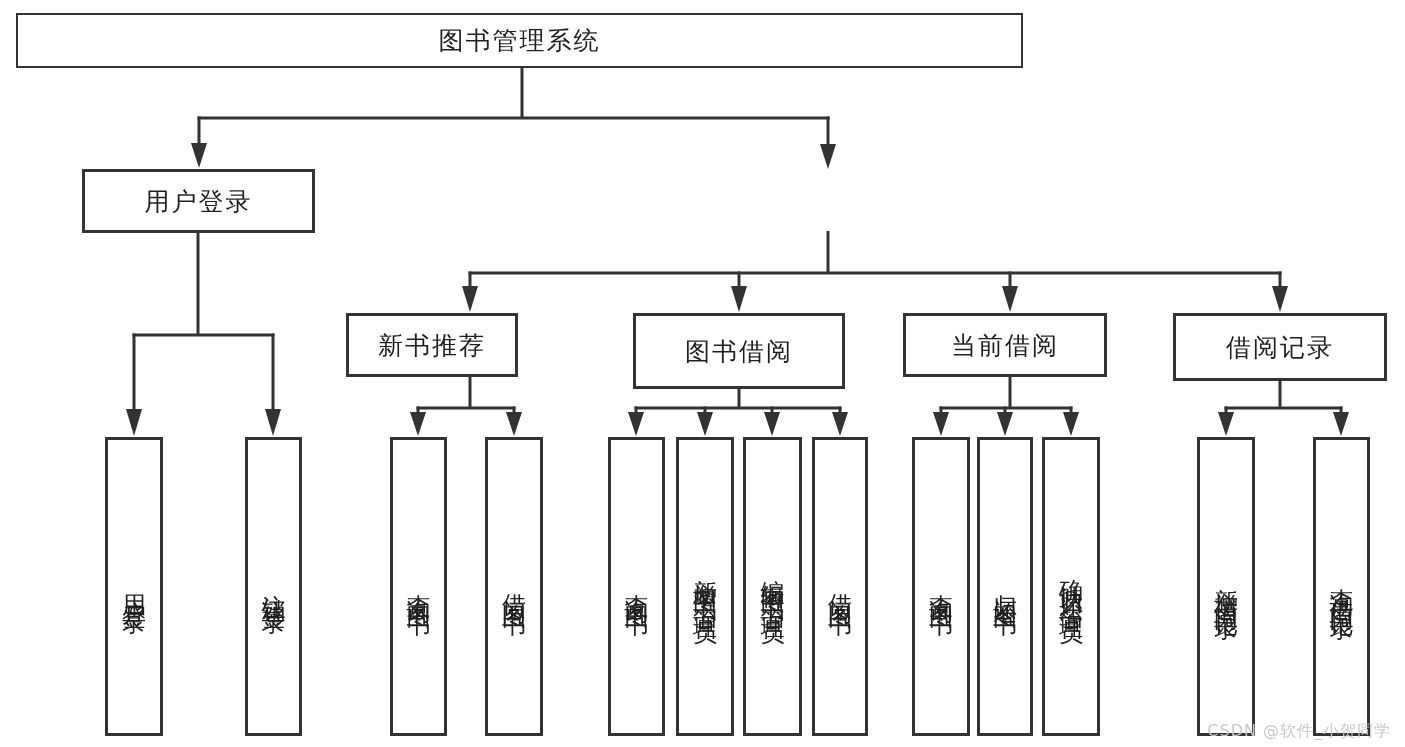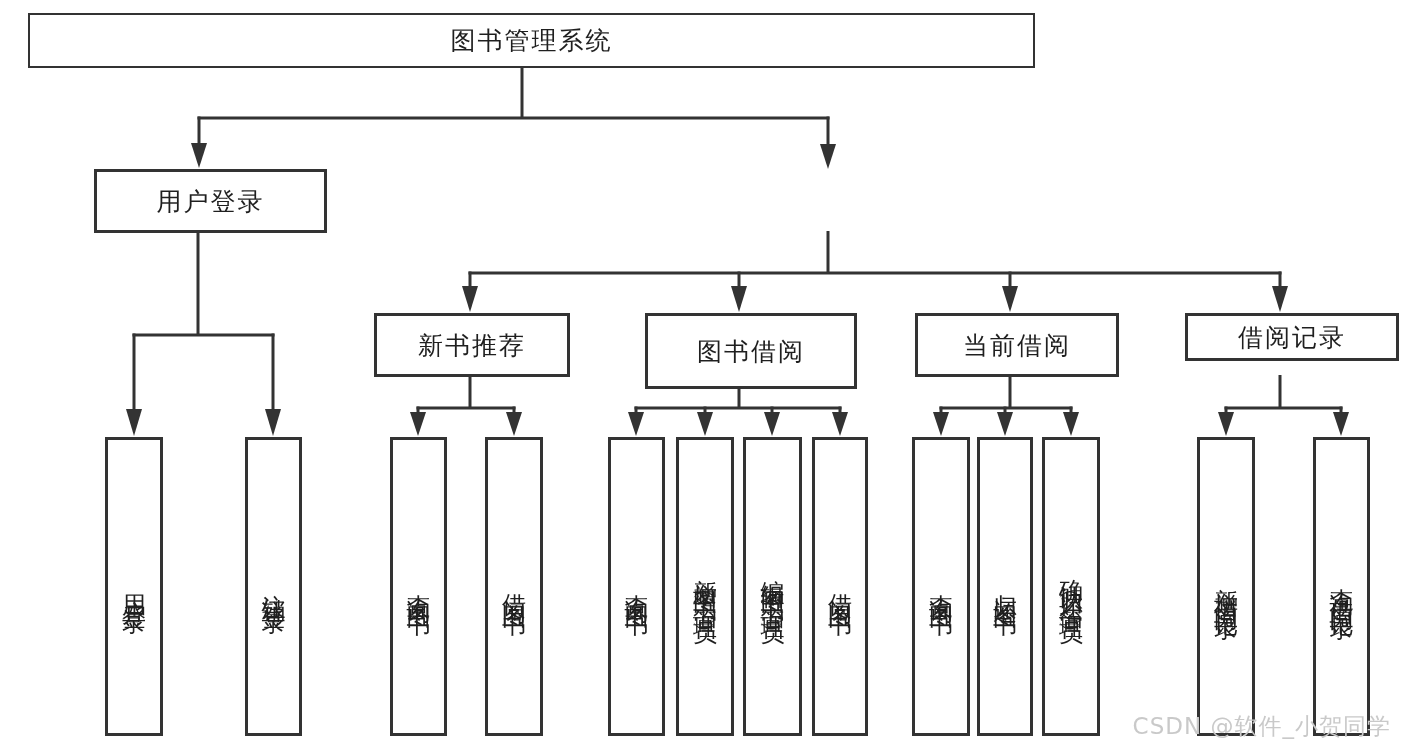--- a/index.html
+++ b/index.html
@@ -22,42 +22,41 @@
   .node{
     position:absolute;
     box-sizing:border-box;
     border:3px solid var(--line);
     background:var(--background);
     display:flex;align-items:center;justify-content:center;
     color:var(--text);
     font-size:25px;
     letter-spacing:2px;
     white-space:nowrap;
-    margin-left:12px;
   }
   .node.root{border-width:2px;}
   .leaf{
     position:absolute;
     box-sizing:border-box;
     border:3px solid var(--line);
     background:var(--background);
     display:flex;align-items:center;justify-content:center;
     color:var(--text);
   }
   .leaf .vtext{
     writing-mode:vertical-rl;
     text-orientation:mixed;
     font-size:24px;
     letter-spacing:6px;
     line-height:1;
   }
   .watermark{
     position:absolute;
     right:14px;bottom:5px;
-    font-size:23px;
+    font-size:16px;
     color:var(--watermark);
     letter-spacing:1px;
     z-index:10;
     white-space:nowrap;
   }
 </style>
 </head>
 <body>
 
 <div class="stage">
@@ -125,30 +124,30 @@
   </svg>
 
   <div class="node root" style="left:16px;top:13px;width:1007px;height:55px">
     <span>图书管理系统</span>
   </div>
 
   <div class="node" style="left:82px;top:169px;width:233px;height:64px">
     <span>用户登录</span>
   </div>
 
-  <div class="node" style="left:362px;top:313px;width:196px;height:64px">
+  <div class="node" style="left:346px;top:313px;width:172px;height:64px">
     <span>新书推荐</span>
   </div>
   <div class="node" style="left:633px;top:313px;width:212px;height:76px">
     <span>图书借阅</span>
   </div>
   <div class="node" style="left:903px;top:313px;width:204px;height:64px">
     <span>当前借阅</span>
   </div>
-  <div class="node" style="left:1173px;top:313px;width:214px;height:48px">
+  <div class="node" style="left:1173px;top:313px;width:214px;height:68px">
     <span>借阅记录</span>
   </div>
 
   <div class="leaf" style="left:105px;top:437px;width:58px;height:299px">
     <span class="vtext">用户登录</span>
   </div>
   <div class="leaf" style="left:245px;top:437px;width:57px;height:299px">
     <span class="vtext">注销登录</span>
   </div>
 

